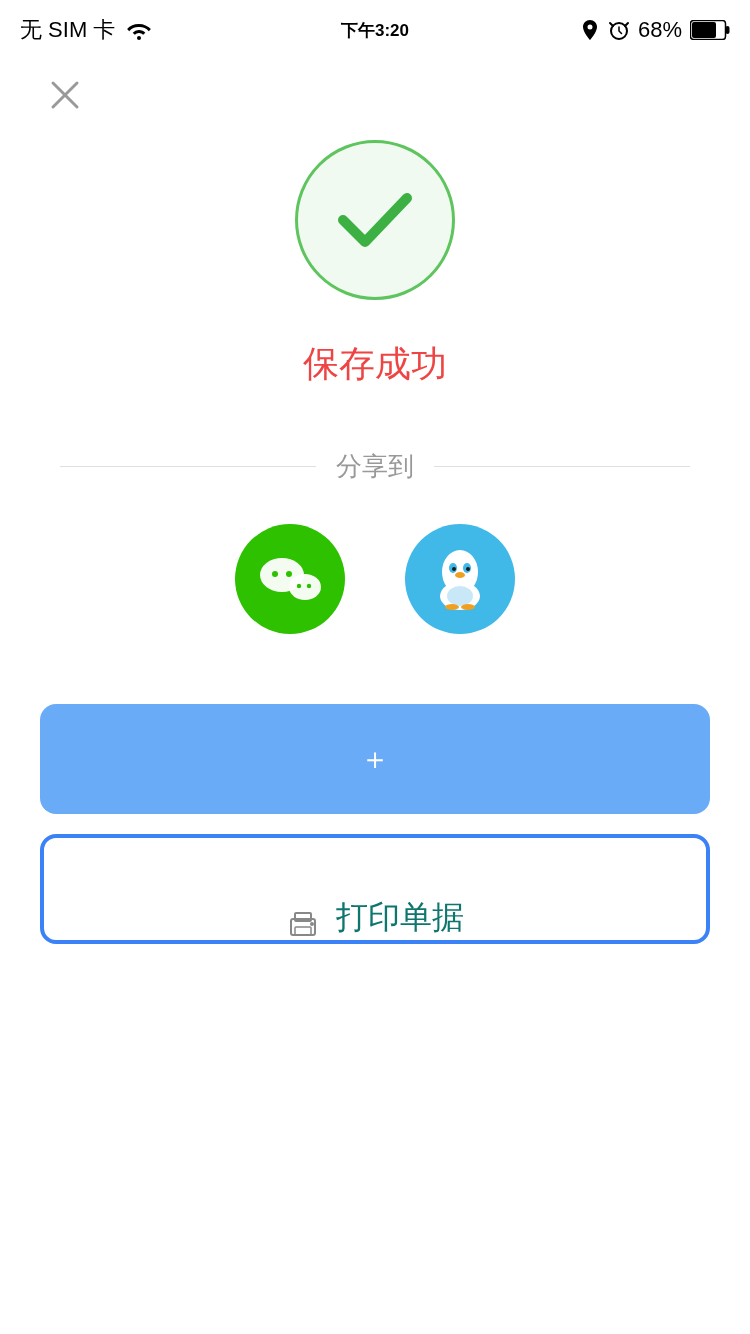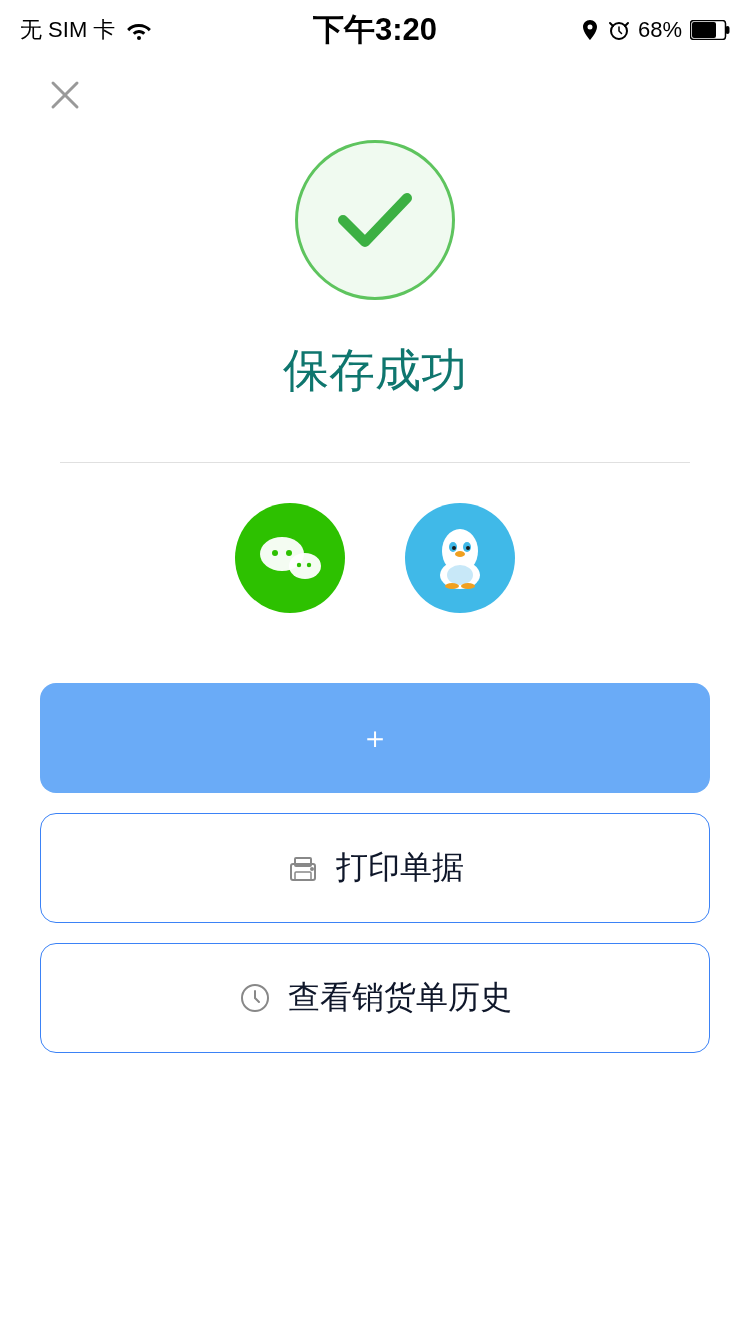--- a/index.html
+++ b/index.html
@@ -30,21 +30,21 @@
       align-items: center;
       gap: 10px;
       font-size: 24px;
       color: #000;
       font-weight: 500;
     }
     .status-center {
       position: absolute;
       left: 50%;
       transform: translateX(-50%);
-      font-size: 31px;
+      font-size: 17px;
       font-weight: 600;
       color: #000;
     }
     .status-right {
       display: flex;
       align-items: center;
       gap: 8px;
       font-size: 24px;
       color: #000;
     }
@@ -82,22 +82,22 @@
       background: #f0faf0;
       border: 3px solid #5ec45e;
       display: flex;
       align-items: center;
       justify-content: center;
       margin-bottom: 40px;
     }
 
     
     .success-title {
-      font-size: 46px;
-      color: #0f766e;
+      font-size: 36px;
+      color: #ef4444;
       font-weight: 400;
       margin-bottom: 60px;
     }
 
     
     .share-divider {
       width: 100%;
       display: flex;
       align-items: center;
       padding: 0 60px;
@@ -157,22 +157,23 @@
       cursor: pointer;
       border: none;
       outline: none;
     }
     .btn-primary {
       background: #6aabf7;
       color: #ffffff;
     }
     .btn-secondary {
       background: #ffffff;
-      color: #0f172a;
-      border: 1px solid #3b82f6;
+      color: #0f766e;
+      border: 4px solid #3b82f6;
+      align-items: flex-end;
     }
     .btn-icon {
       font-size: 30px;
     }
   </style>
 </head>
 <body>
 
 <div class="status-bar">
   <div class="status-left">
@@ -218,20 +219,21 @@
   <div class="success-circle">
     <svg width="80" height="60" viewBox="0 0 80 60" fill="none">
       <path d="M8 30L30 52L72 8" stroke="#3cb043" stroke-width="10" stroke-linecap="round" stroke-linejoin="round"></path>
     </svg>
   </div>
 
   <div class="success-title">保存成功</div>
 
   <div class="share-divider">
     <div class="divider-line"></div>
+    <span class="divider-label">分享到</span>
     <div class="divider-line"></div>
   </div>
 
   <div class="share-icons">
 
     <div class="share-icon wechat-icon">
       <svg width="70" height="60" viewBox="0 0 70 60" fill="none">
 
         <ellipse cx="27" cy="26" rx="22" ry="17" fill="white" opacity="0.95"></ellipse>
         <ellipse cx="50" cy="38" rx="16" ry="13" fill="white" opacity="0.95"></ellipse>
@@ -275,22 +277,15 @@
     <button class="btn btn-secondary">
       <svg width="34" height="34" viewBox="0 0 34 34" fill="none">
         <rect x="5" y="13" width="24" height="16" rx="2" stroke="#888" stroke-width="2" fill="none"></rect>
         <rect x="9" y="7" width="16" height="8" rx="1" stroke="#888" stroke-width="2" fill="none"></rect>
         <rect x="9" y="21" width="16" height="8" rx="1" stroke="#888" stroke-width="1.5" fill="none"></rect>
         <circle cx="26" cy="18" r="2" fill="#888"></circle>
       </svg>
       <span>打印单据</span>
     </button>
 
-    <button class="btn btn-secondary">
-      <svg width="34" height="34" viewBox="0 0 34 34" fill="none">
-        <circle cx="17" cy="17" r="13" stroke="#888" stroke-width="2" fill="none"></circle>
-        <path d="M17 10v7l4 4" stroke="#888" stroke-width="2" stroke-linecap="round"></path>
-      </svg>
-      <span>查看销货单历史</span>
-    </button>
 
   </div>
 </div>
 
 </body></html>

